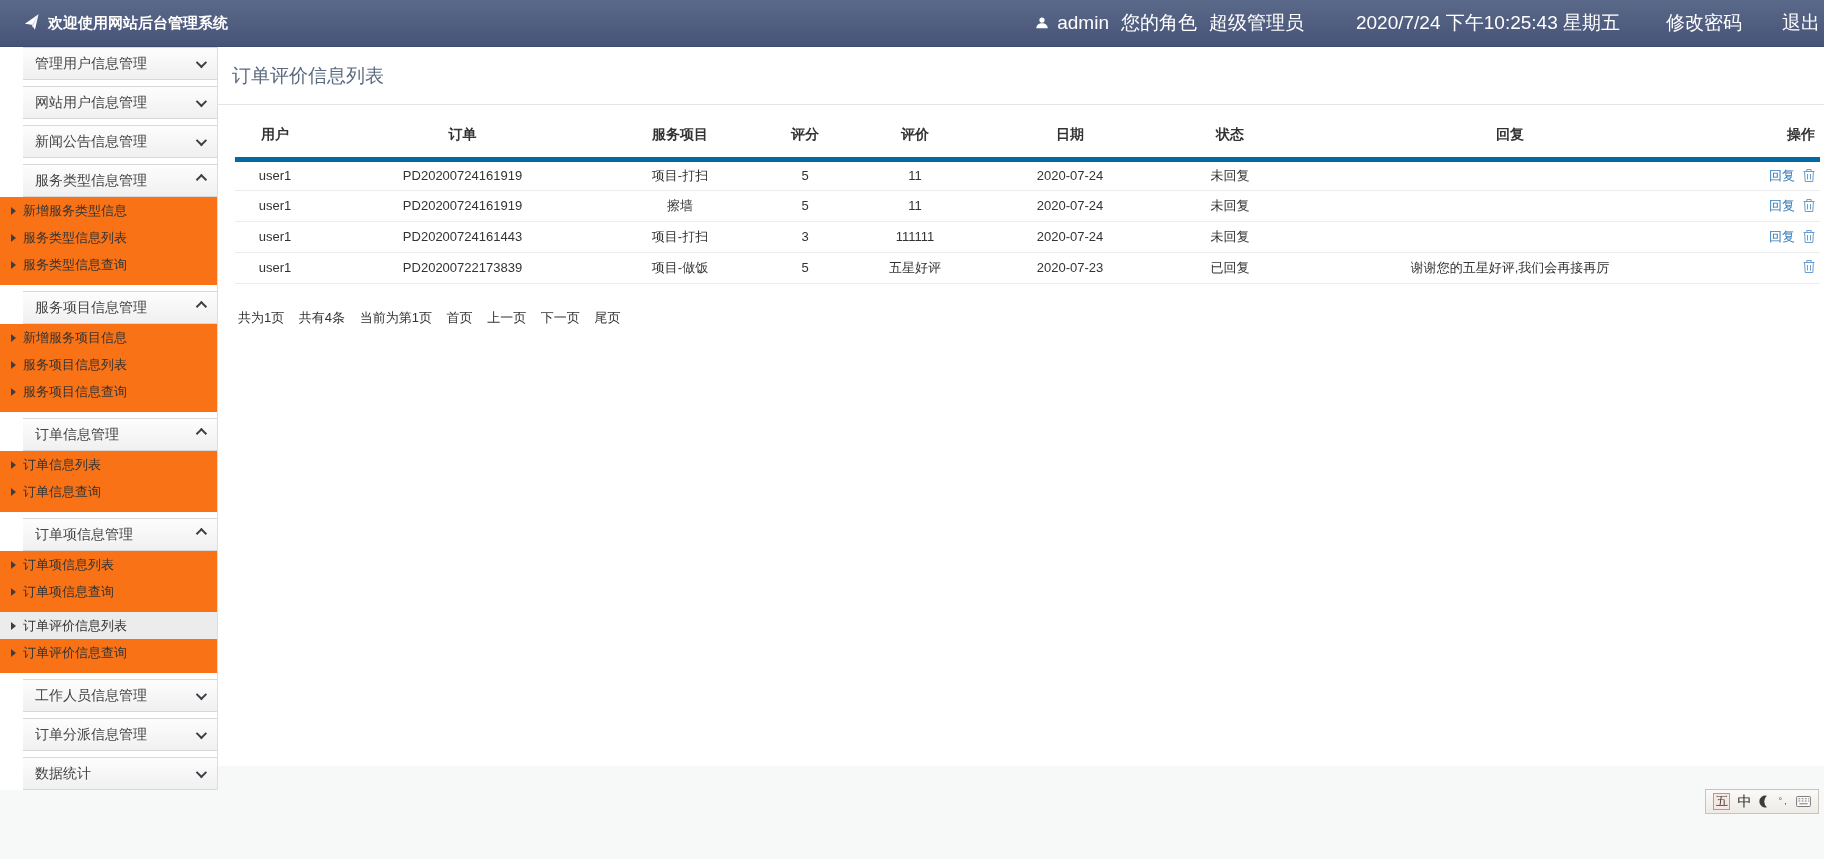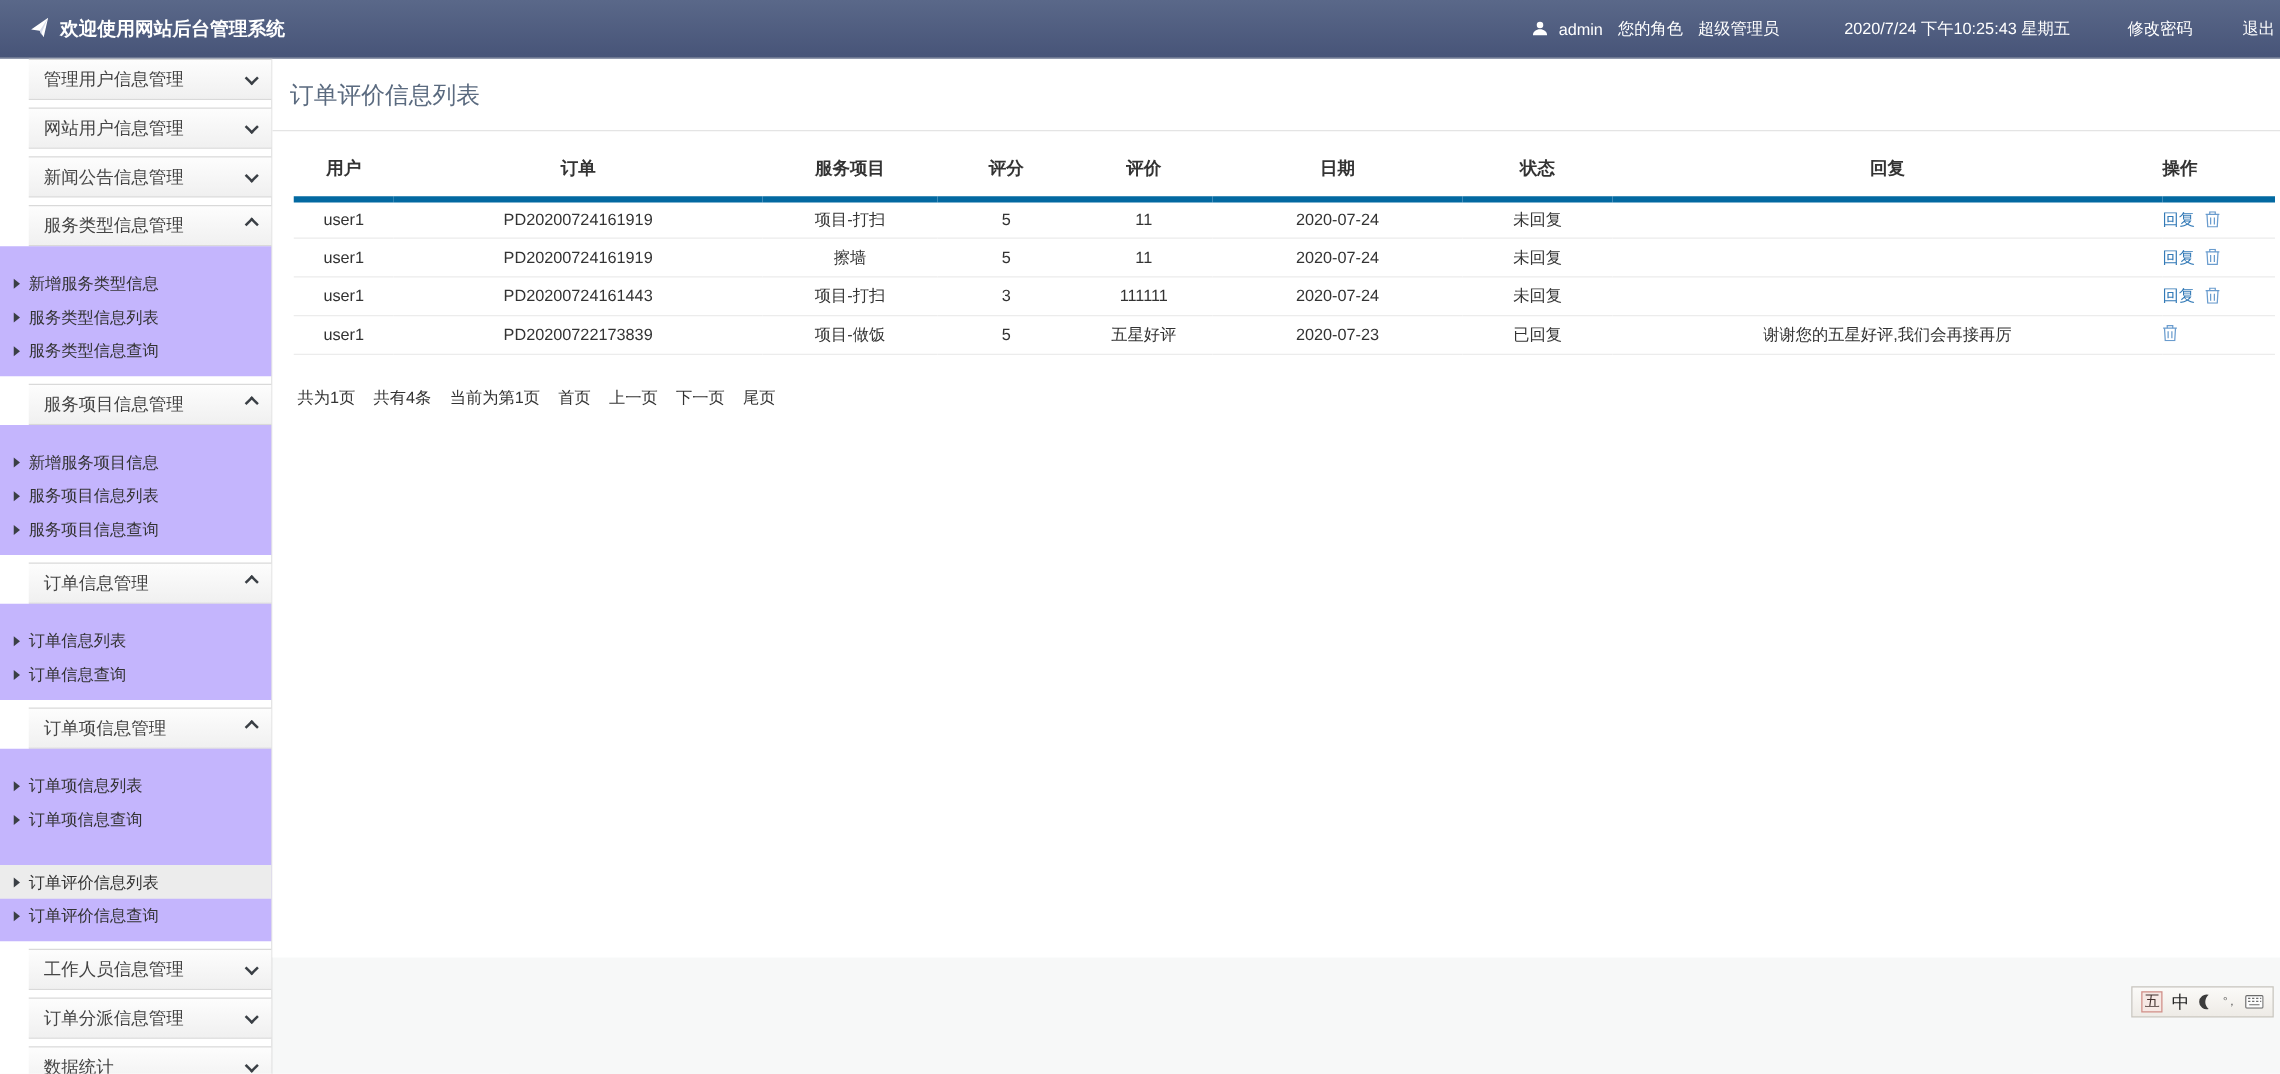--- a/index.html
+++ b/index.html
@@ -14,21 +14,21 @@
   .navbar {
     height:47px;
     background:linear-gradient(#5a6889,#475478);
     border-bottom:1px solid #3e4b6d;
     color:#fff;
     display:flex; align-items:center; justify-content:space-between;
     padding:0 4px 0 24px;
   }
   .brand { display:flex; align-items:center; gap:7px; font-size:15px; font-weight:bold; }
   .brand .plane { display:inline-flex; transform:rotate(-12deg); }
-  .nav-right { display:flex; align-items:center; font-size:13px; white-space:nowrap; }
+  .nav-right { display:flex; align-items:center; font-size:19px; white-space:nowrap; }
   .nav-right .usr-icon { display:inline-flex; margin-right:8px; }
   .nav-right .nm { margin-right:12px; }
   .nav-right .rl { margin-right:12px; }
   .nav-right .ro { margin-right:0; }
   .nav-right .dt { margin-left:52px; }
   .nav-right .lnk { margin-left:46px; cursor:pointer; color:#fff; text-decoration:none; }
   .nav-right .lnk.last { margin-left:40px; margin-right:0; }
 
   
   .sidebar {
@@ -42,21 +42,21 @@
     padding:0 13px 0 12px;
     font-size:14px; color:#444;
     display:flex; justify-content:space-between; align-items:center;
     cursor:pointer;
     margin-left:23px;
   }
   .nav-group:first-child .nav-header { margin-top:0; }
   .chev { width:8px; height:8px; border-right:2px solid #3a3f45; border-bottom:2px solid #3a3f45; flex:none; }
   .chev-down { transform:rotate(45deg) translateY(-2px); }
   .chev-up   { transform:rotate(-135deg) translateY(2px); }
-  .submenu { padding:16px 0 7px; background:#c4b5fd; }
+  .submenu { padding:0 0 7px; background:#f97316; }
   .sub-item {
     height:27px; padding-left:11px;
     font-size:13px; color:#333;
     display:flex; align-items:center; gap:7px; cursor:pointer;
   }
   .sub-item.active { background:#ececec; }
   .tri { width:0; height:0; border-left:5px solid #3a3f45; border-top:4px solid transparent; border-bottom:4px solid transparent; flex:none; }
 
   
   .main {
@@ -65,21 +65,21 @@
   }
   .page-title {
     padding:16px 0 15px 14px;
     font-size:19px; font-weight:normal; color:#5a6a7f;
     border-bottom:1px solid #e4e4e4;
   }
   .table-wrap { padding:8px 4px 0 17px; }
   table { border-collapse:collapse; width:100%; table-layout:fixed; }
   thead th { height:46px; font-size:14px; font-weight:bold; color:#333; text-align:center; border-bottom:5px solid #0369a1; }
   tbody td { height:31px; font-size:13px; color:#333; text-align:center; border-bottom:1px solid #ececec; overflow:hidden; white-space:nowrap; }
-  th.col-op, td.col-op { text-align:left; padding-right:5px; }
+  th.col-op, td.col-op { text-align:right; padding-right:5px; }
   .reply-link { color:#337ab7; text-decoration:none; cursor:pointer; margin-right:8px; }
   .trash { display:inline-block; vertical-align:-2px; cursor:pointer; }
   .pagination { margin:25px 0 12px 20px; font-size:13px; color:#333; }
   .pagination span { margin-right:11px; }
   .pagination .pg-link { cursor:pointer; }
 
   
   .ime-bar {
     position:absolute; top:789px; right:5px; height:25px;
     background:linear-gradient(#fbfaf8,#eeebe6);

